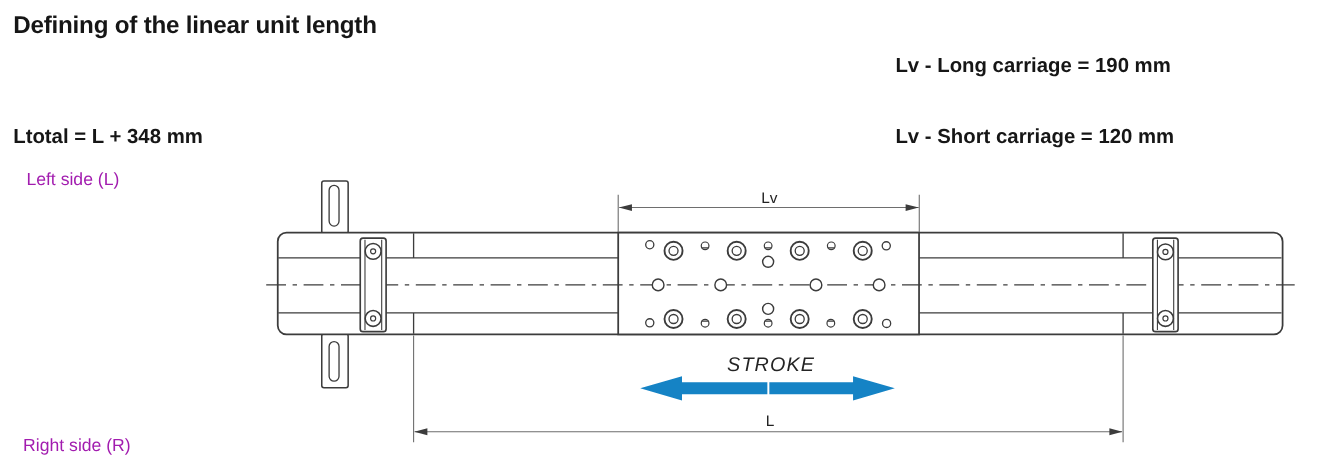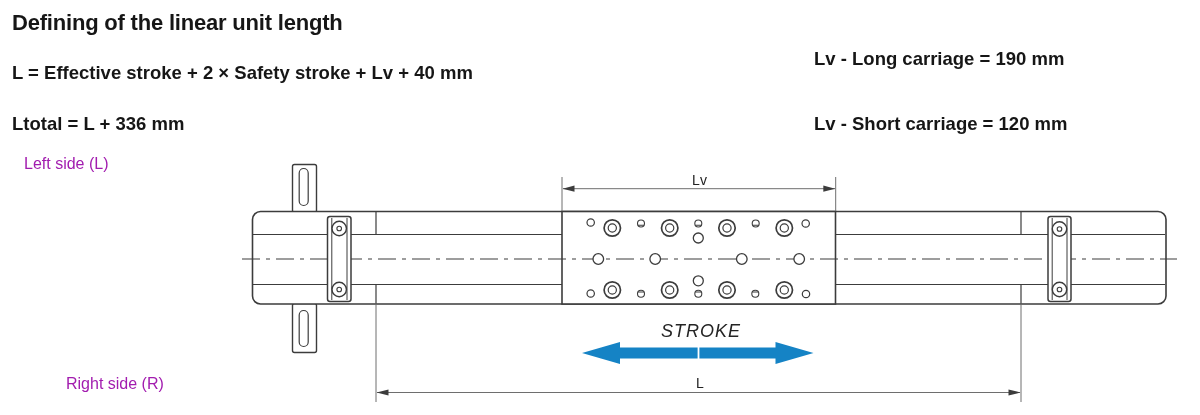--- a/index.html
+++ b/index.html
@@ -20,39 +20,38 @@
   }
   .formula {
     font-size: 18.5px; font-weight: bold; color: #161616;
   }
   .f1 { left: 12px; top: 62px; }
   .f2 { left: 12px; top: 113px; }
   .r1 { left: 814px; top: 48px; }
   .r2 { left: 814px; top: 113px; }
   .side-label { font-size: 16px; color: #a21caf; }
   .left-label  { left: 24px; top: 155px; }
-  .right-label { left: 21px; top: 375px; margin-left: 45px; }
+  .right-label { left: 21px; top: 397px; }
   svg { position: absolute; left: 0; top: 0; }
   .dim-text {
     font-family: "Liberation Sans", "DejaVu Sans", sans-serif;
     font-size: 14px; fill: #222222;
   }
   .stroke-text {
     font-family: "Liberation Sans", "DejaVu Sans", sans-serif;
     font-size: 18px; font-style: italic; fill: #242424; letter-spacing: 1px;
   }
 </style>
 </head>
 <body>
 
 <div id="page">
 
   <div class="abs title">Defining of the linear unit length</div>
-  <div class="abs formula f1">L = Effective stroke + 2 × Safety stroke + Lv + 40 mm</div>
-  <div class="abs formula f2">Ltotal = L + 336 mm</div>
+  <div class="abs formula f2">Ltotal = L + 348 mm</div>
   <div class="abs formula r1">Lv - Long carriage = 190 mm</div>
   <div class="abs formula r2">Lv - Short carriage = 120 mm</div>
 
   <div class="abs side-label left-label">Left side (L)</div>
   <div class="abs side-label right-label">Right side (R)</div>
 
   <svg width="1200" height="415" viewBox="0 0 1200 415">
 
     <g fill="#ffffff" stroke="#3c3c3c">
       <rect x="292.5" y="164.5" width="24" height="48" rx="2" stroke-width="1.4"></rect>

